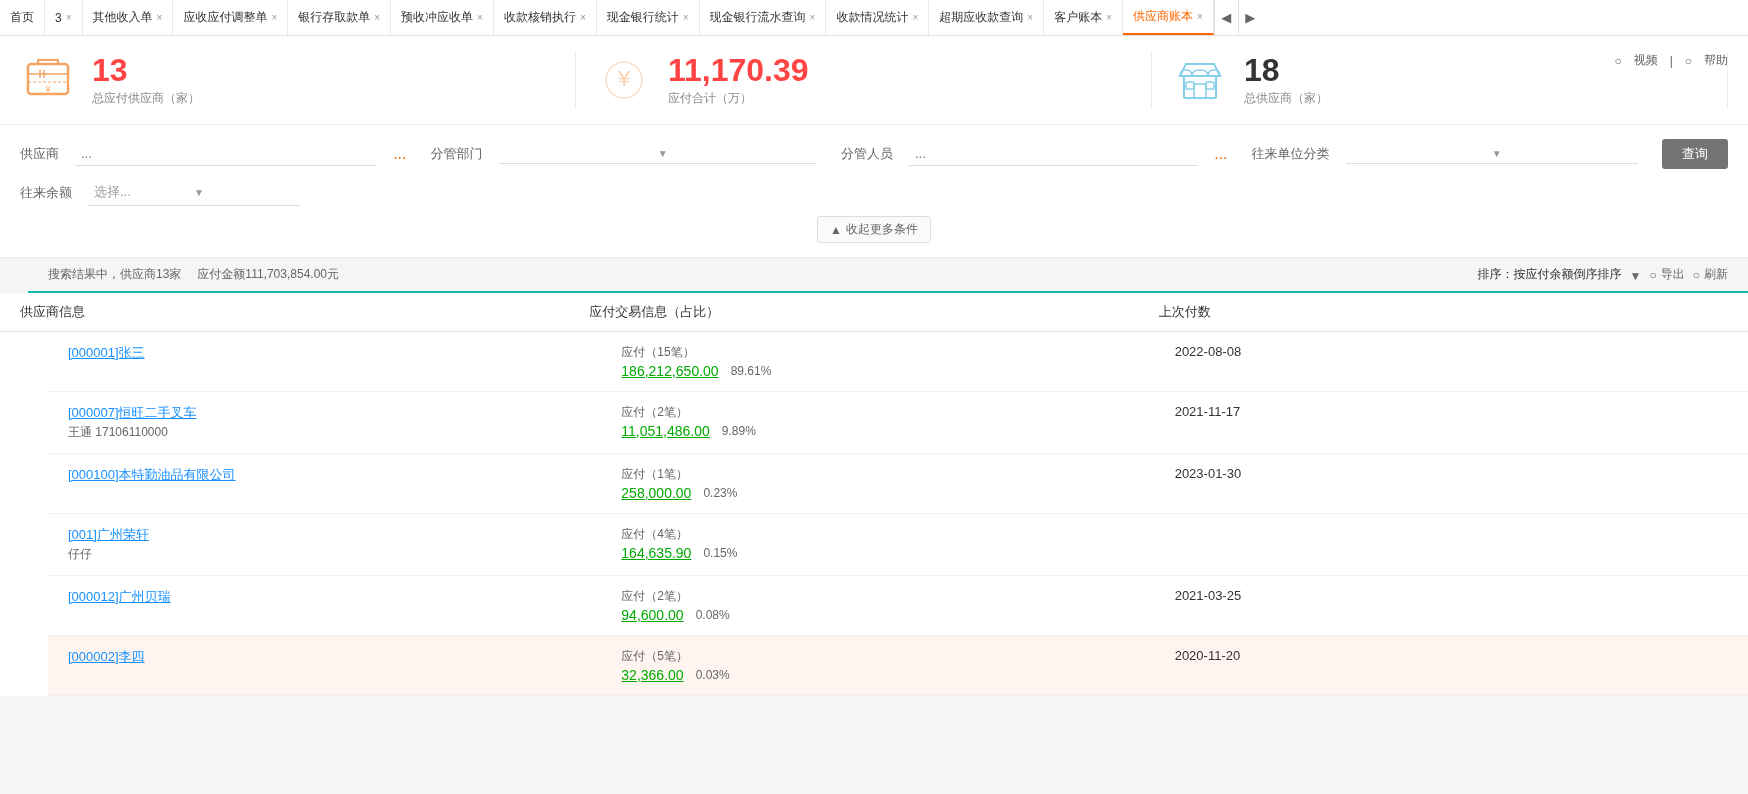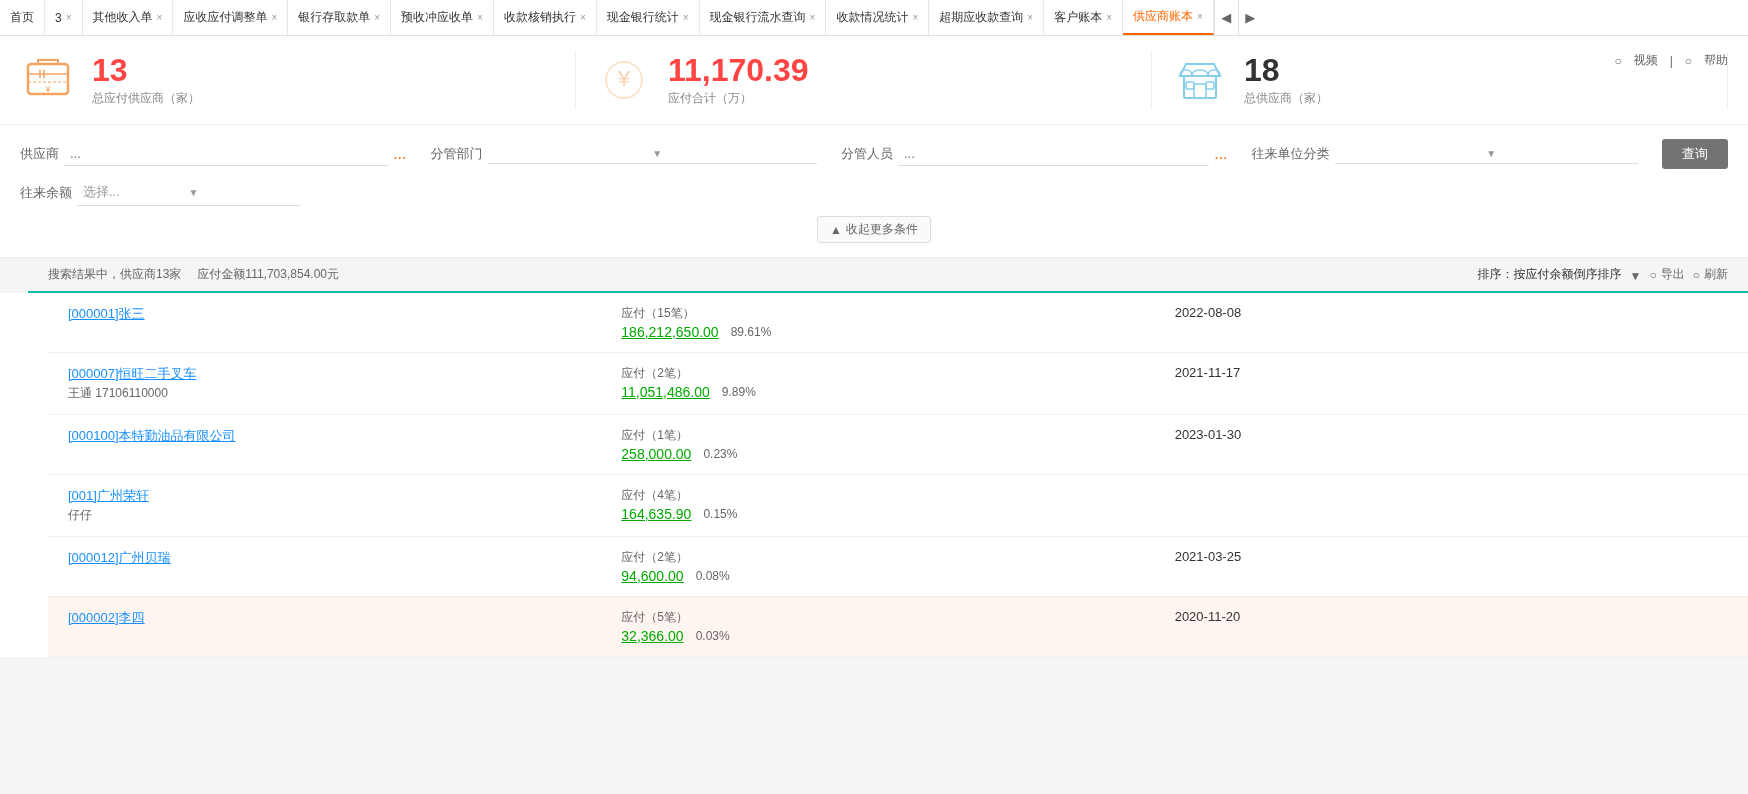--- a/index.html
+++ b/index.html
@@ -93,21 +93,21 @@
     .filter-row {
       display: flex;
       align-items: center;
       gap: 24px;
       margin-bottom: 10px;
     }
     .filter-row:last-child { margin-bottom: 0; }
     .filter-item {
       display: flex;
       align-items: center;
-      gap: 5px;
+      gap: 16px;
       flex: 1;
     }
     .filter-label { color: #666; font-size: 13px; white-space: nowrap; }
     .filter-input {
       flex: 1;
       border: none;
       border-bottom: 1px solid #ddd;
       padding: 4px 6px;
       font-size: 13px;
       color: #333;
@@ -408,20 +408,25 @@
         <span>导出</span>
       </div>
       <div class="action-btn">
         <span>○</span>
         <span>刷新</span>
       </div>
     </div>
   </div>
 
   <div class="main-content">
+    <div class="table-header">
+      <div class="table-header-cell">供应商信息</div>
+      <div class="table-header-cell">应付交易信息（占比）</div>
+      <div class="table-header-cell">上次付数</div>
+    </div>
     <div class="table-scroll">
 
     <div class="table-row">
           <div><span class="supplier-link">[000001]张三</span></div>
           <div class="tx-cell">
             <div class="tx-label">应付（15笔）</div>
             <div class="tx-row">
               <span class="tx-amount">186,212,650.00</span>
               <span class="tx-percent">89.61%</span>
             </div>

